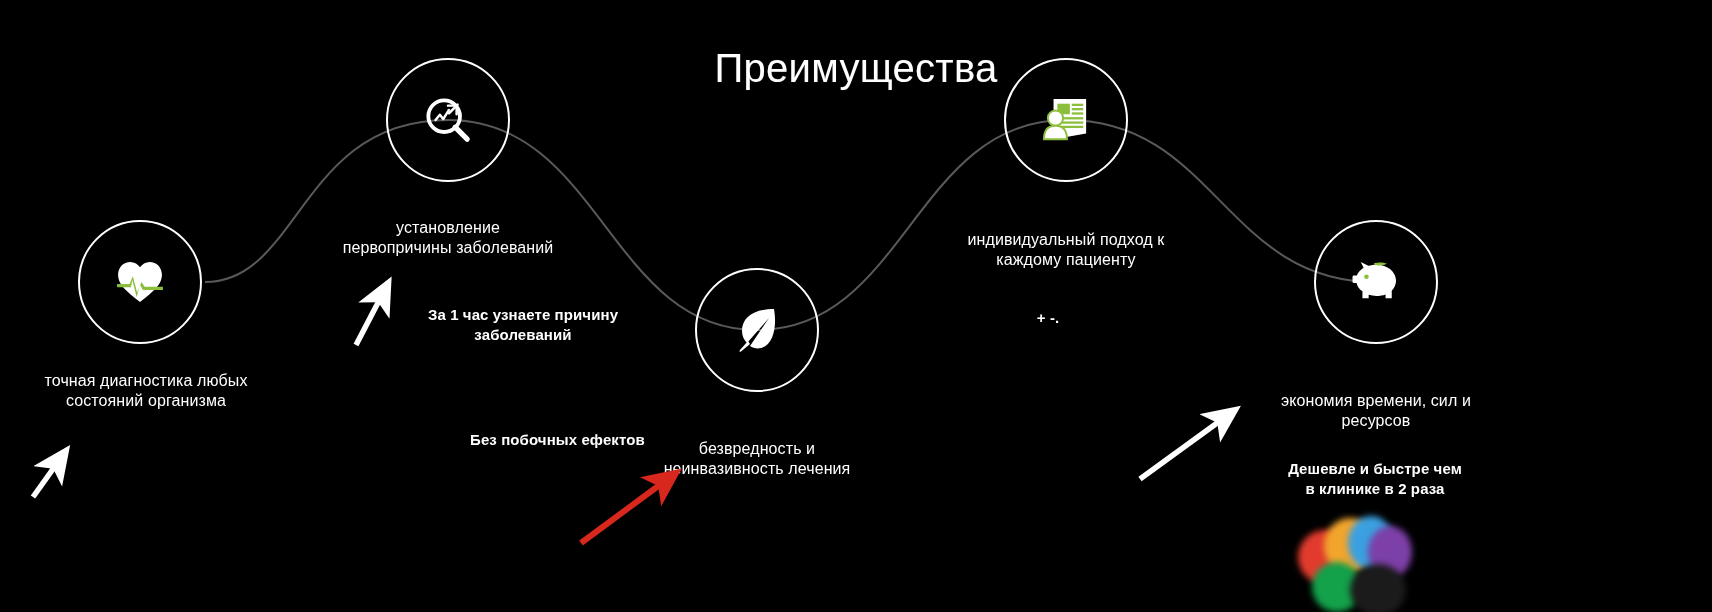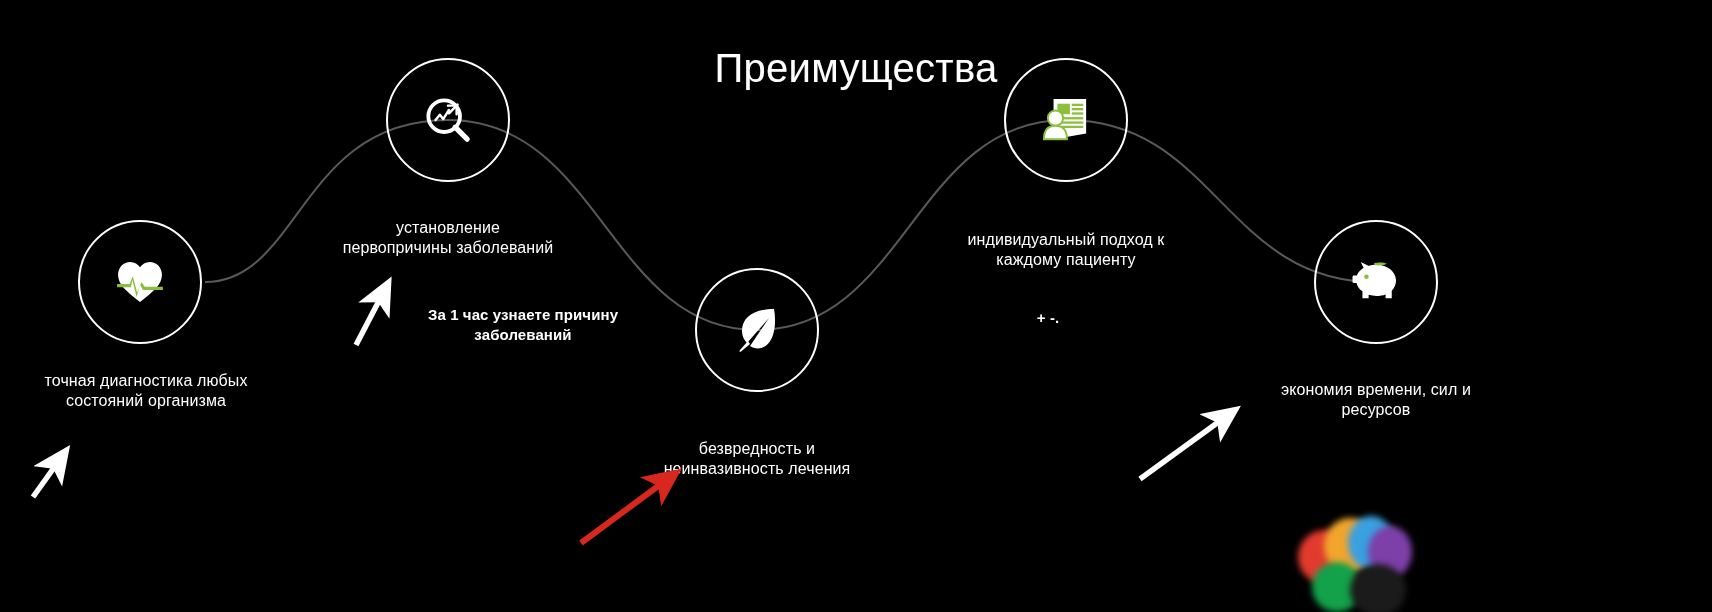--- a/index.html
+++ b/index.html
@@ -61,21 +61,21 @@
   #node-2 .circle { left: 386px;  top: 58px; }
   #node-2 .node-label { left: 288px; top: 218px; width: 320px; }
 
   #node-3 .circle { left: 695px;  top: 268px; }
   #node-3 .node-label { left: 597px; top: 439px; width: 320px; }
 
   #node-4 .circle { left: 1004px; top: 58px; }
   #node-4 .node-label { left: 906px; top: 230px; width: 320px; }
 
   #node-5 .circle { left: 1314px; top: 220px; }
-  #node-5 .node-label { left: 1216px; top: 380px; width: 320px; }
+  #node-5 .node-label { left: 1216px; top: 391px; width: 320px; }
 
   
   #annotations { position: absolute; inset: 0; pointer-events: none; }
   .annot-note {
     position: absolute;
     color: #ffffff;
     font-size: 15px;
     font-weight: 700;
     line-height: 1.35;
     white-space: pre-line;
@@ -216,21 +216,24 @@
 
     <path d="M356 345 L382 295" stroke="#ffffff" stroke-width="5.5" fill="none" marker-end="url(#mw)"></path>
 
     <path d="M581 543 L665 481" stroke="#d8271c" stroke-width="6" fill="none" marker-end="url(#mr)"></path>
 
     <path d="M1140 479 L1224 418" stroke="#ffffff" stroke-width="5.5" fill="none" marker-end="url(#mw)"></path>
   </svg>
 
   <div class="annot-note" id="note-2">За 1 час узнаете причину
 заболеваний</div>
+  <div class="annot-note" id="note-3">Без побочных ефектов</div>
   <div class="annot-note" id="note-4">+ -.</div>
+  <div class="annot-note" id="note-5">Дешевле и быстре чем
+в клинике в 2 раза</div>
 
   <div id="color-blob">
     <i class="b1"></i>
     <i class="b2"></i>
     <i class="b3"></i>
     <i class="b4"></i>
     <i class="b5"></i>
     <i class="b6"></i>
   </div>
 

